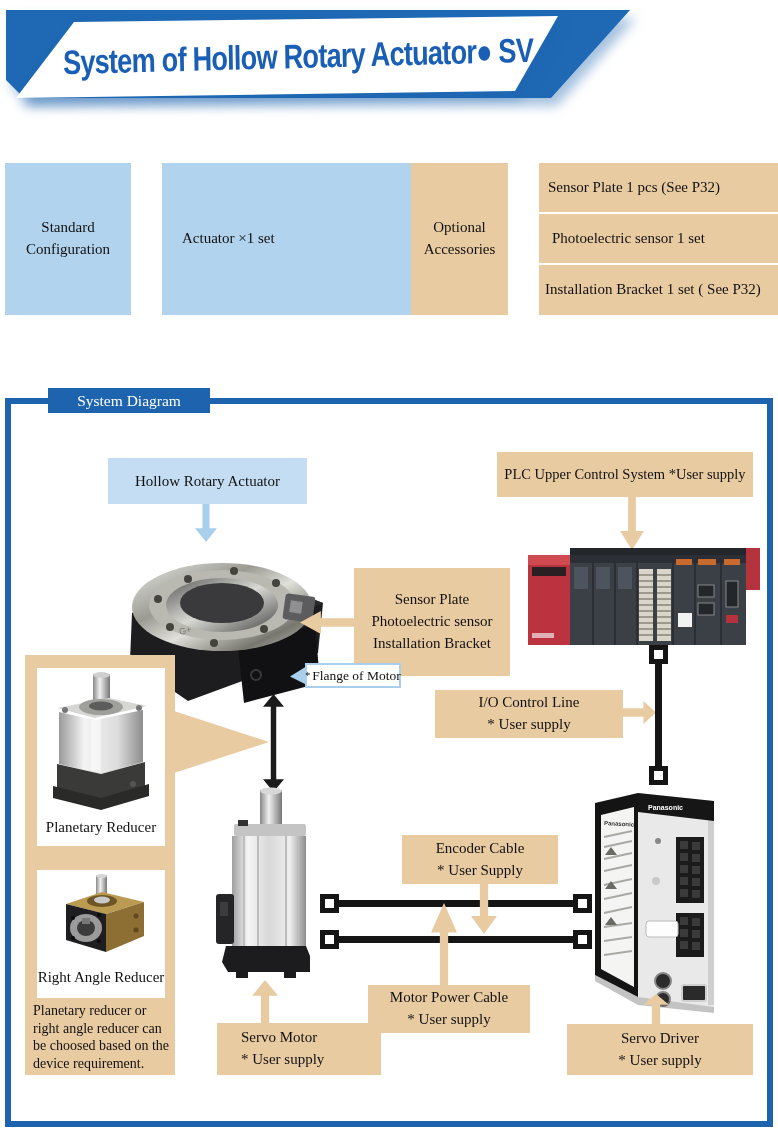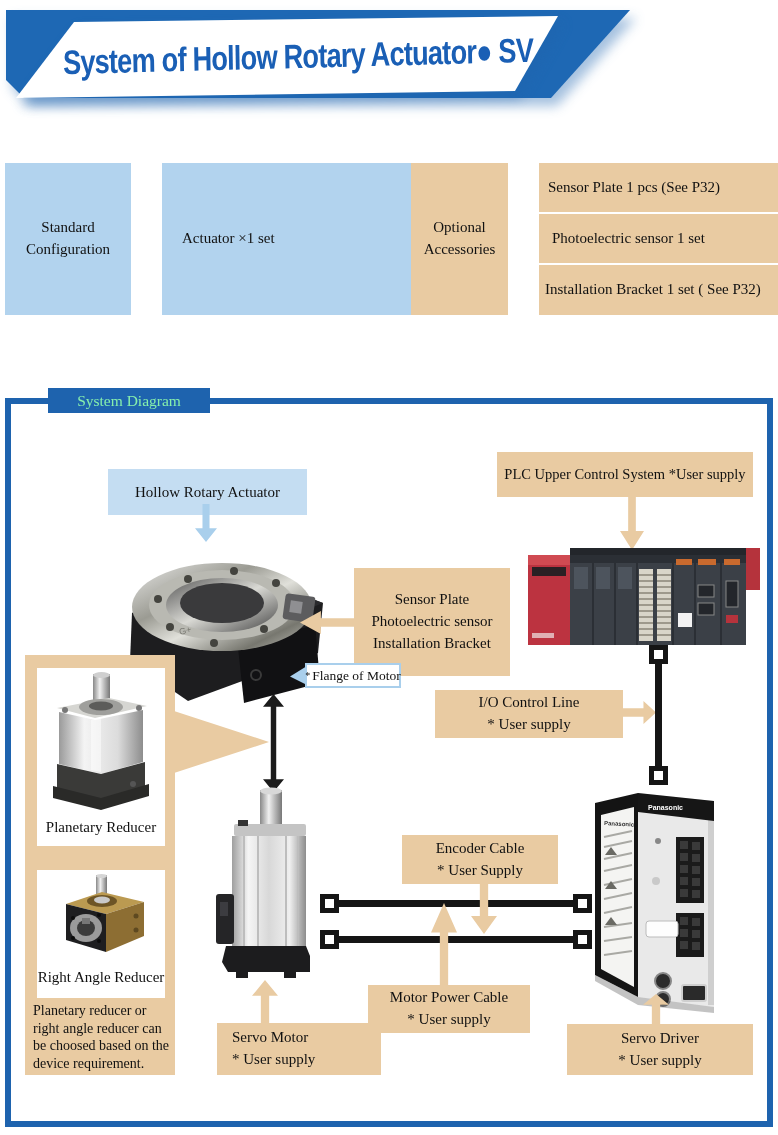--- a/index.html
+++ b/index.html
@@ -19,24 +19,24 @@
      font-family:"Liberation Sans","DejaVu Sans",sans-serif;font-weight:700;font-size:34px;
      color:#1a5fb5;white-space:nowrap;transform:scaleX(.80) rotate(-1.2deg);transform-origin:center;letter-spacing:-1px;}
   
   .cell{box-sizing:border-box;font-size:15px;line-height:1.45;}
   .blue-cell{background:#b2d3ee;}
   .tan-cell{background:#e9cba2;}
   .vcenter{display:flex;align-items:center;margin-left:29px;}
   .center{display:flex;align-items:center;justify-content:center;text-align:center;}
   
   .diagram-box{left:5px;top:398px;width:768px;height:729px;border:6px solid #1e63ae;box-sizing:border-box;background:#fff;}
-  .diagram-title{left:48px;top:388px;width:162px;height:25px;background:#1e63ae;color:#86efac;
+  .diagram-title{left:48px;top:388px;width:162px;height:25px;background:#1e63ae;color:#ffffff;
      font-size:15.5px;display:flex;align-items:center;justify-content:center;}
   .tan-label{background:#e9cba2;box-sizing:border-box;font-size:15px;line-height:1.45;}
-  .blue-label{background:#c4ddf2;box-sizing:border-box;font-size:15px;margin-top:11px;}
+  .blue-label{background:#c4ddf2;box-sizing:border-box;font-size:15px;}
   
   .arr{position:absolute;background:#e9cba2;}
   .arr.blue{background:#a9cfec;}
   .arr.black{background:#1b1b1b;}
   .arr-down{clip-path:polygon(34% 0,66% 0,66% 64%,100% 64%,50% 100%,0 64%,34% 64%);}
   .arr-up{clip-path:polygon(50% 0,100% 36%,66% 36%,66% 100%,34% 100%,34% 36%,0 36%);}
   .arr-left{clip-path:polygon(0 50%,38% 0,38% 32%,100% 32%,100% 68%,38% 68%,38% 100%);}
   .arr-right{clip-path:polygon(0 32%,62% 32%,62% 0,100% 50%,62% 100%,62% 68%,0 68%);}
   .arr-dbl{clip-path:polygon(50% 0,100% 13%,63% 13%,63% 87%,100% 87%,50% 100%,0 87%,37% 87%,37% 13%,0 13%);}
   .tri-right{position:absolute;background:#e9cba2;clip-path:polygon(0 0,100% 50%,0 100%);}
@@ -348,21 +348,21 @@
     <rect x="56" y="136" width="32" height="16" rx="3" fill="#fdfdfd" stroke="#bbb"></rect>
     <circle cx="73" cy="196" r="8" fill="#2c2c2c" stroke="#888" stroke-width="2"></circle>
     <circle cx="73" cy="214" r="7" fill="#2c2c2c" stroke="#888" stroke-width="2"></circle>
     <rect x="92" y="200" width="24" height="16" rx="2" fill="#2a2a2a" stroke="#cfcfcf" stroke-width="2"></rect>
     <circle cx="68" cy="56" r="3" fill="#888"></circle>
       <circle cx="66" cy="96" r="4" fill="#c9c9c9"></circle>
     <path d="M5 190 L48 212 L124 222 L124 228 L48 220 L5 196 Z" fill="#0e0e0e" opacity=".25"></path>
   </svg>
 
   <div class="arr arr-up" style="left:252px;top:980px;width:26px;height:44px;"></div>
-  <div class="abs tan-label vcenter" style="left:188px;top:1023px;width:164px;height:52px;padding-left:15px;">
+  <div class="abs tan-label vcenter" style="left:188px;top:1023px;width:164px;height:52px;padding-left:24px;">
     <div>
       <div>Servo Motor</div>
       <div>* User supply</div>
     </div>
   </div>
 
   <div class="arr arr-up" style="left:643px;top:994px;width:26px;height:30px;"></div>
   <div class="abs tan-label center" style="left:567px;top:1024px;width:186px;height:51px;">
     <div>
       <div>Servo Driver</div>

